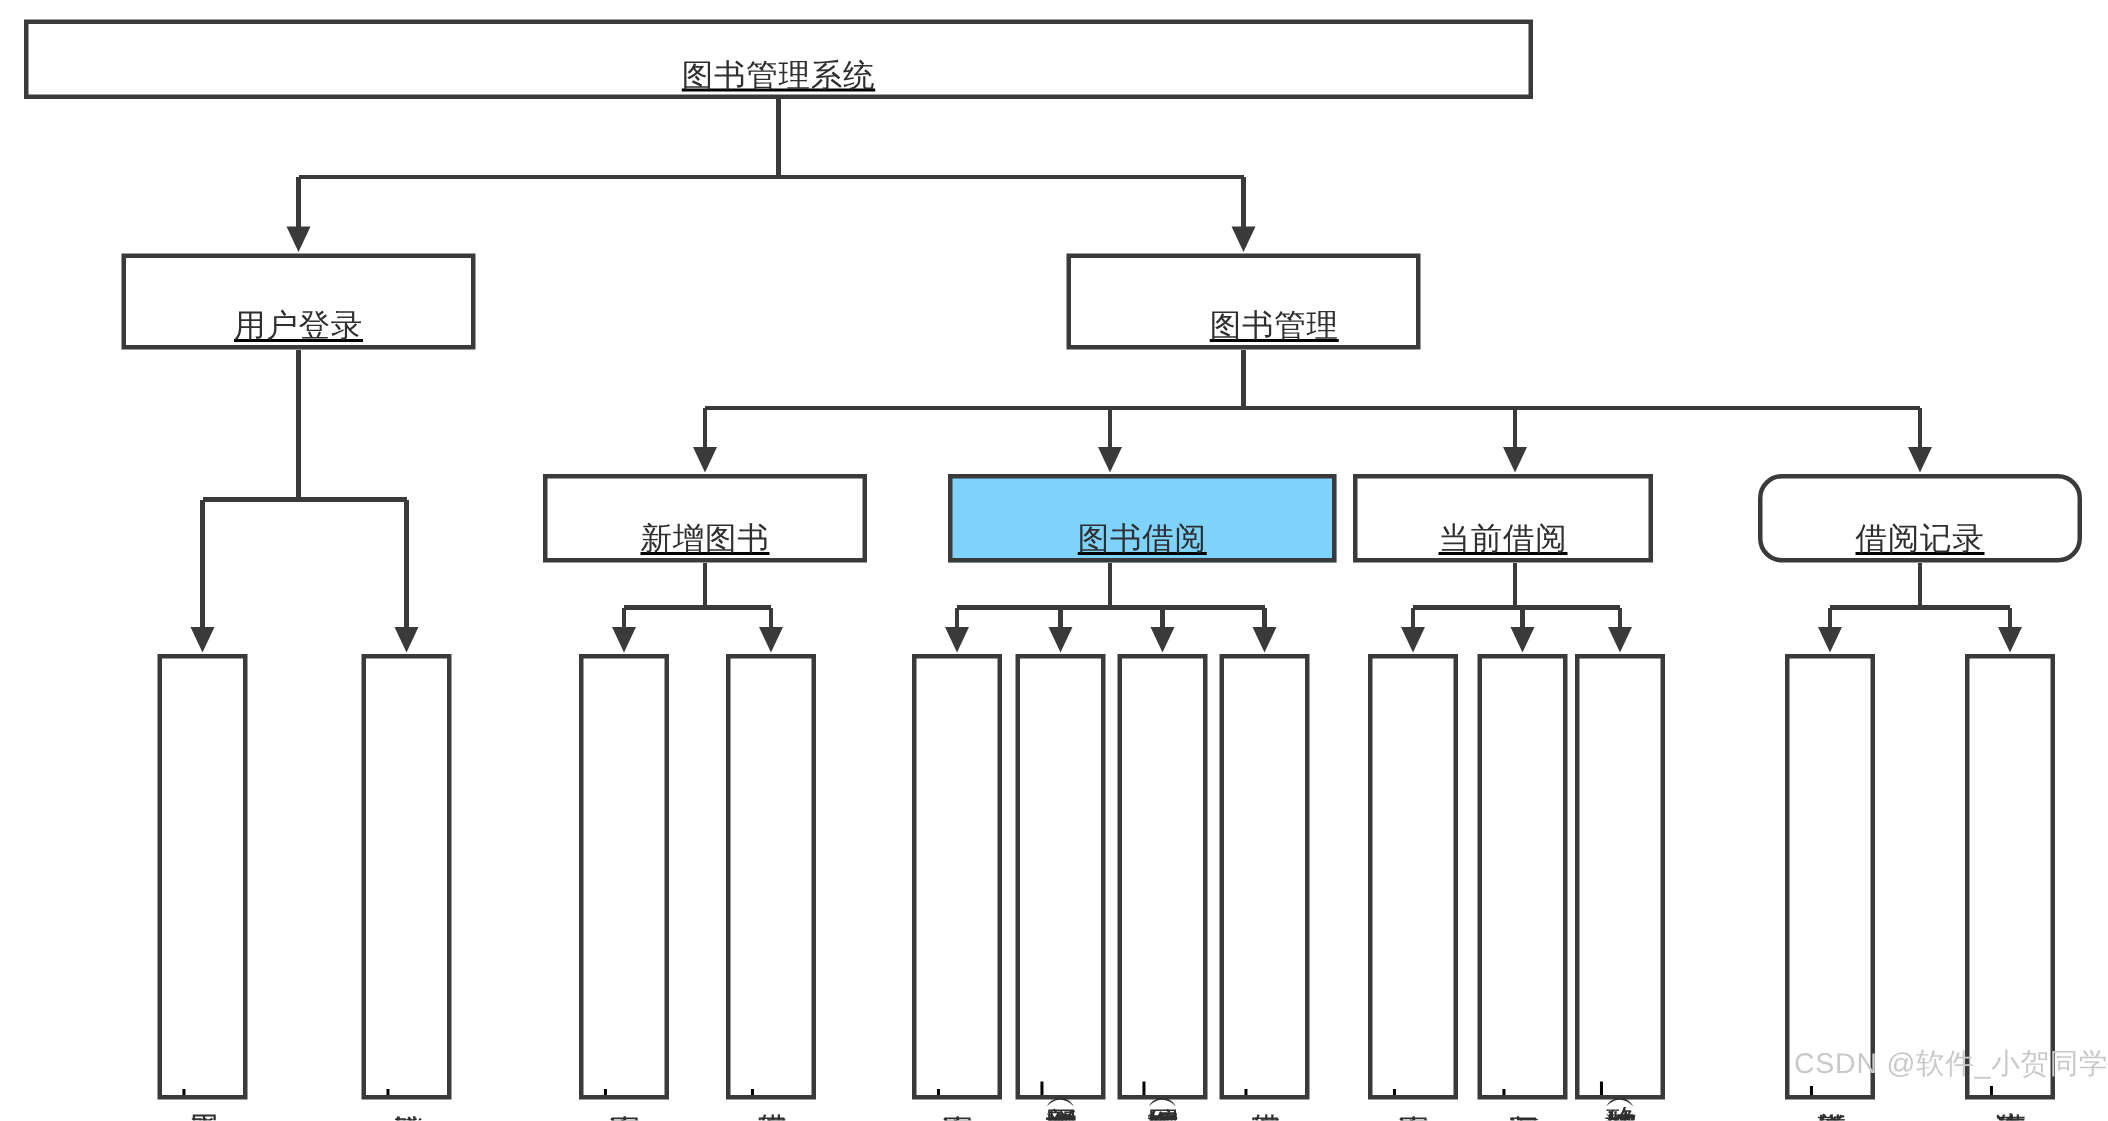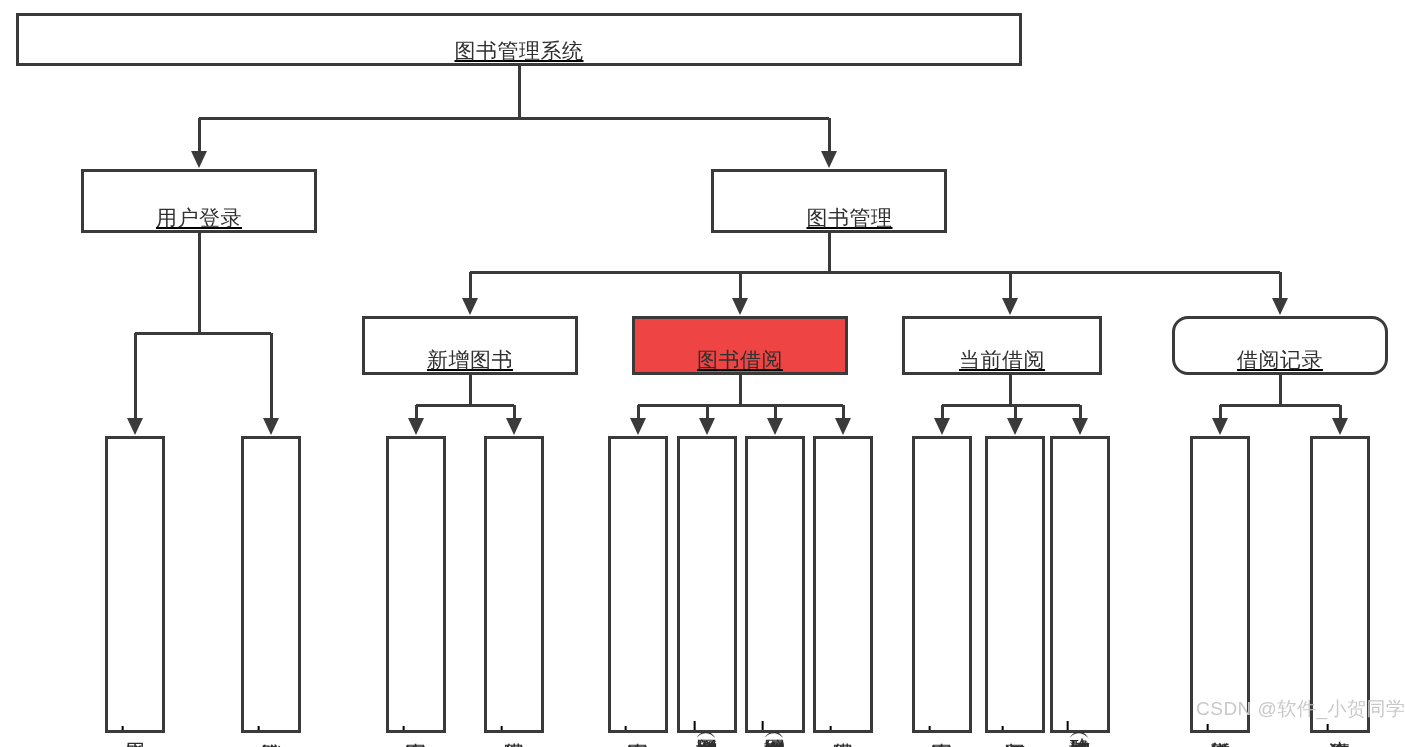--- a/index.html
+++ b/index.html
@@ -125,21 +125,21 @@
       </div>
       <div class="node-box" style="left: 81px; top: 169px; width: 236px; height: 64px; border-color: rgb(58, 58, 58); background: rgb(255, 255, 255);">
         <span class="node-label" style="color: rgb(47, 47, 47);">用户登录</span>
       </div>
       <div class="node-box" style="left: 711px; top: 169px; width: 236px; height: 64px; border-color: rgb(58, 58, 58); background: rgb(255, 255, 255); padding-left: 41px;">
         <span class="node-label" style="color: rgb(47, 47, 47);">图书管理</span>
       </div>
       <div class="node-box" style="left: 362px; top: 316px; width: 216px; height: 59px; border-color: rgb(58, 58, 58); background: rgb(255, 255, 255);">
         <span class="node-label" style="color: rgb(47, 47, 47);">新增图书</span>
       </div>
-      <div class="node-box" style="left: 632px; top: 316px; width: 216px; height: 59px; border-color: rgb(58, 58, 58); background: #ef4444;">
+      <div class="node-box" style="left: 632px; top: 316px; width: 259px; height: 59px; border-color: rgb(58, 58, 58); background: #7dd3fc;">
         <span class="node-label" style="color: rgb(47, 47, 47);">图书借阅</span>
       </div>
       <div class="node-box" style="left: 902px; top: 316px; width: 200px; height: 59px; border-color: rgb(58, 58, 58); background: rgb(255, 255, 255);">
         <span class="node-label" style="color: rgb(47, 47, 47);">当前借阅</span>
       </div>
       <div class="node-box" style="left: 1172px; top: 316px; width: 216px; height: 59px; border-color: rgb(58, 58, 58); background: rgb(255, 255, 255); border-radius: 16px;">
         <span class="node-label" style="color: rgb(47, 47, 47);">借阅记录</span>
       </div>
       <div class="node-box vertical" style="left: 105px; top: 436px; width: 60px; height: 297px; border-color: rgb(58, 58, 58); background: rgb(255, 255, 255);">
         <span class="node-label" style="color: rgb(47, 47, 47);">用户登录</span>

